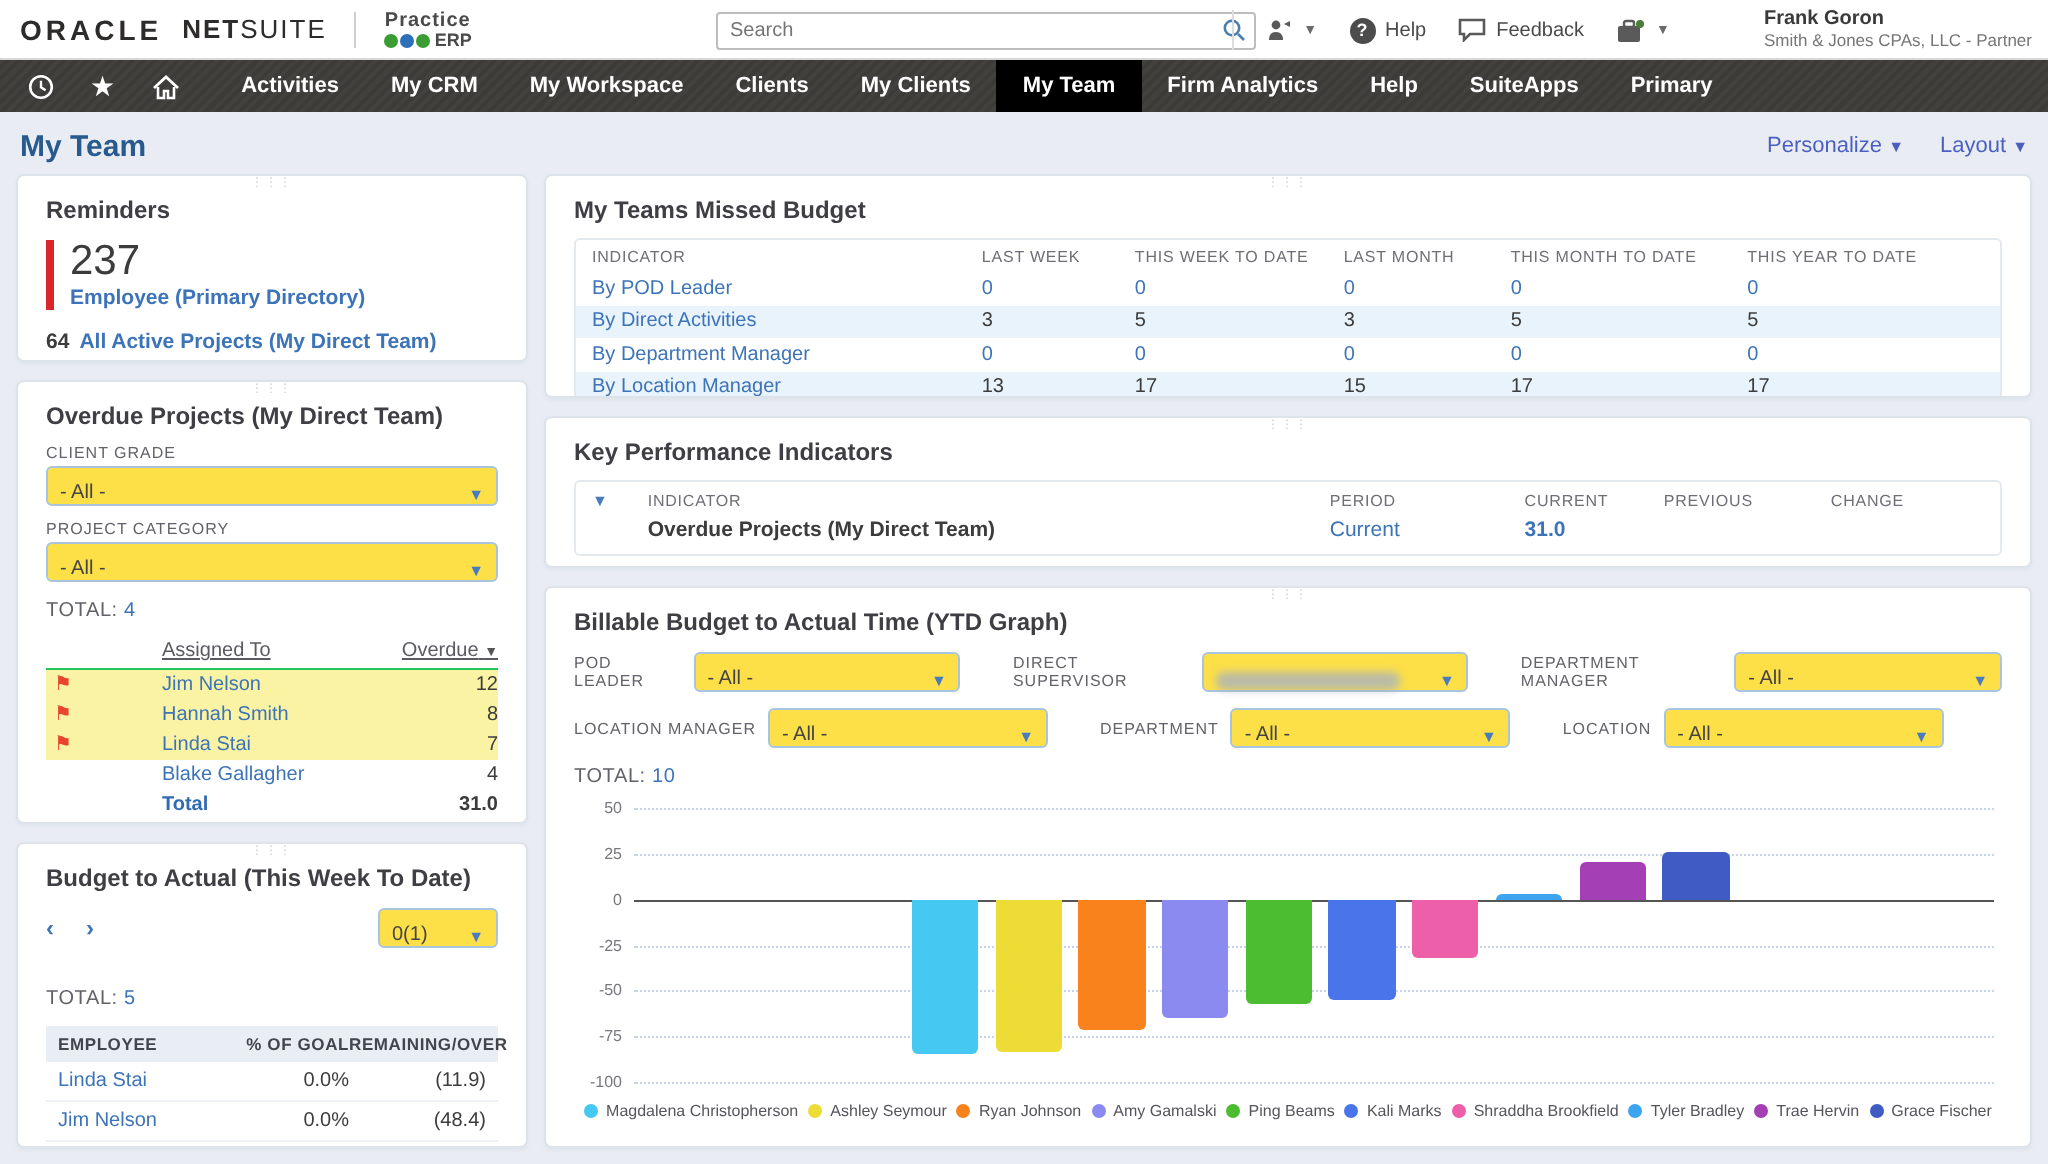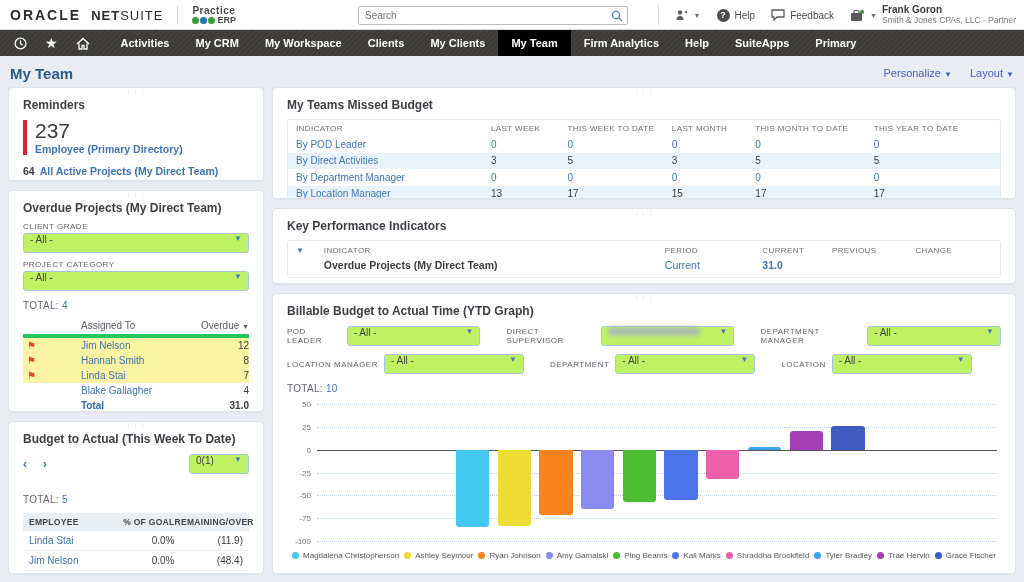--- a/index.html
+++ b/index.html
@@ -18,21 +18,21 @@
   .practice .p2 { display:flex; align-items:center; gap:1px; margin-top:1px;text-align:right; }
   .dot { width:7px; height:7px; border-radius:50%; display:inline-block; }
   .erp { font-size:9px; font-weight:bold; color:#4a4a4a; margin-left:1px; }
   .search-wrap { position:absolute; left:358px; top:5px; width:270px; height:19px; }
   .search-wrap input { width:100%; height:100%; border:1px solid #bdbdbd; border-radius:2px; font-size:10px; padding:0 22px 0 6px; color:#666; outline:none; font-family:inherit; }
   .search-icon { position:absolute; right:5px; top:3px; }
   .top-right { position:absolute; right:8px; top:0; height:30px; display:flex; align-items:center; gap:16px; }
   .tr-group { display:flex; align-items:center; gap:5px; font-size:10px; color:#4a4a4a; }
   .tr-sep { width:1px; height:20px; background:#dcdcdc; }
   .caret-sm { font-size:7px; color:#6a6a6a; }
-  .user-text { line-height:11px; }
+  .user-text { line-height:11px;margin-left:42px; }
   .user-name { font-size:10px; font-weight:bold; color:#3a3a3a; }
   .user-org { font-size:8.5px; color:#767676; }
   .help-circle { width:13px; height:13px; border-radius:50%; background:#4c4c4c; color:#fff; font-size:9px; font-weight:bold; text-align:center; line-height:13px; }
 
   
   .navbar { height:26px; background:#3d3b38; background-image:repeating-linear-gradient(135deg, rgba(255,255,255,.03) 0 2px, transparent 2px 4px); display:flex; align-items:stretch; }
   .nav-icons { display:flex; align-items:center; gap:18px; padding:0 18px 0 14px; }
   .nav-icon { color:#fff; font-size:13px; line-height:1; display:flex; align-items:center; }
   .tabs { display:flex; }
   .tab { padding:0 13px; font-size:11px; font-weight:bold; color:#fff; line-height:26px; cursor:pointer; white-space:nowrap; }
@@ -52,40 +52,40 @@
 
   .portlet { background:#fff; border:1px solid #dde3ea; border-radius:4px; padding:10px 14px; position:relative; box-shadow:0 1px 2px rgba(20,40,80,.05); overflow:hidden; }
   .portlet-title { font-size:12px; font-weight:bold; color:#3f3e44; }
   .drag-handle { position:absolute; top:1px; left:50%; transform:translateX(-50%); color:#c6ccd5; font-size:6px; letter-spacing:1px; line-height:6px; }
 
   .link { color:#3d74b8; cursor:pointer; text-decoration:none; }
   .total-line { font-size:10px; color:#62626a; letter-spacing:.3px; }
   .total-line .link { font-weight:normal; }
 
   
-  .select { border:1px solid #a9c4de; border-radius:3px; height:20px; display:flex; align-items:flex-start; justify-content:space-between; padding:0 6px; font-size:10px; color:#444; background:#bef264; cursor:pointer; }
+  .select { border:1px solid #a9c4de; border-radius:3px; height:20px; display:flex; align-items:flex-end; justify-content:space-between; padding:0 6px; font-size:10px; color:#444; background:#fde047; cursor:pointer; }
   .select .caret { color:#4a7bbd; font-size:8px; }
   .flt-label { font-size:8px; color:#62626a; letter-spacing:.5px; }
   .redacted { width:92px; height:9px; border-radius:4px; background:#a8b2c0; filter:blur(2px); opacity:.8; }
 
   
   .reminders { height:94px; flex:none; }
   .count-block { border-left:4px solid #d8262c; padding-left:8px; margin-top:8px; }
   .count { font-size:21px; color:#3c3c3c; line-height:1.05; }
   .count-label { font-size:10.5px; font-weight:bold; margin-top:1px; }
   .secondary { margin-top:10px; font-size:10.5px; font-weight:bold; display:flex; gap:5px; }
   .secondary .num { color:#3c3c3c; }
 
   
   .overdue { height:222px; flex:none; }
   .ov-filter { margin-top:7px; }
   .ov-filter .select { margin-top:2px; }
   .ov-total { margin-top:9px; }
   .ov-table { margin-top:7px; font-size:10px; }
-  .ov-head { display:grid; grid-template-columns:20px 1fr 52px; color:#5a5a62; padding:2px 0 3px; border-bottom:4px solid #22c55e; }
+  .ov-head { display:grid; grid-template-columns:20px 1fr 52px; color:#5a5a62; padding:2px 0 3px; border-bottom:1px solid #22c55e;text-decoration:underline; }
   .ov-head .c2 { text-align:left; padding-left:38px; }
   .ov-head .c3 { text-align:right; }
   .ov-row { display:grid; grid-template-columns:20px 1fr 52px; align-items:center; height:15px; }
   .ov-row.hl { background:#faf3a3; }
   .ov-row .name { padding-left:38px; }
   .ov-row .val { text-align:right; color:#3c3c3c; }
   .ov-row.total-row .name { font-weight:bold; color:#2f6bb0; }
   .ov-row.total-row .val { font-weight:bold; }
   .flag { color:#e8442e; font-size:10px; line-height:1; padding-left:4px; }
 

